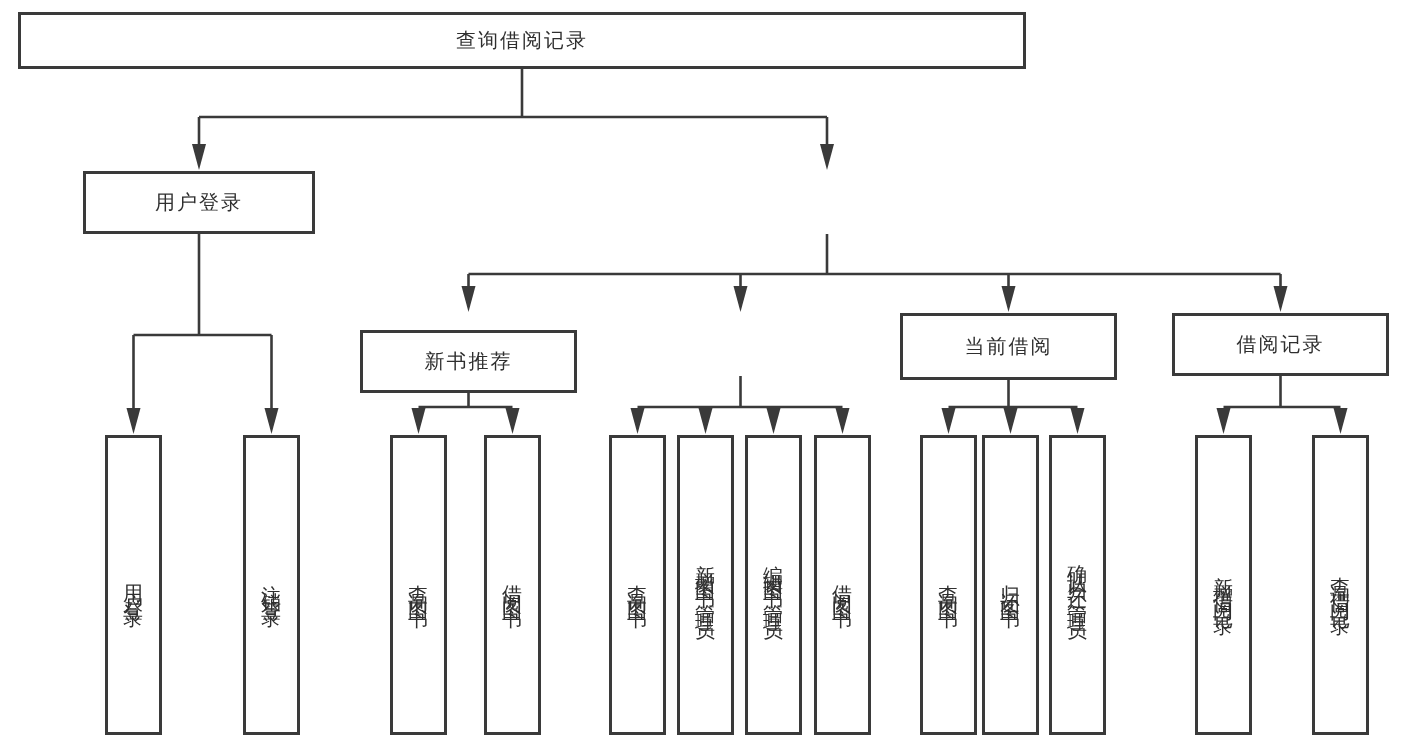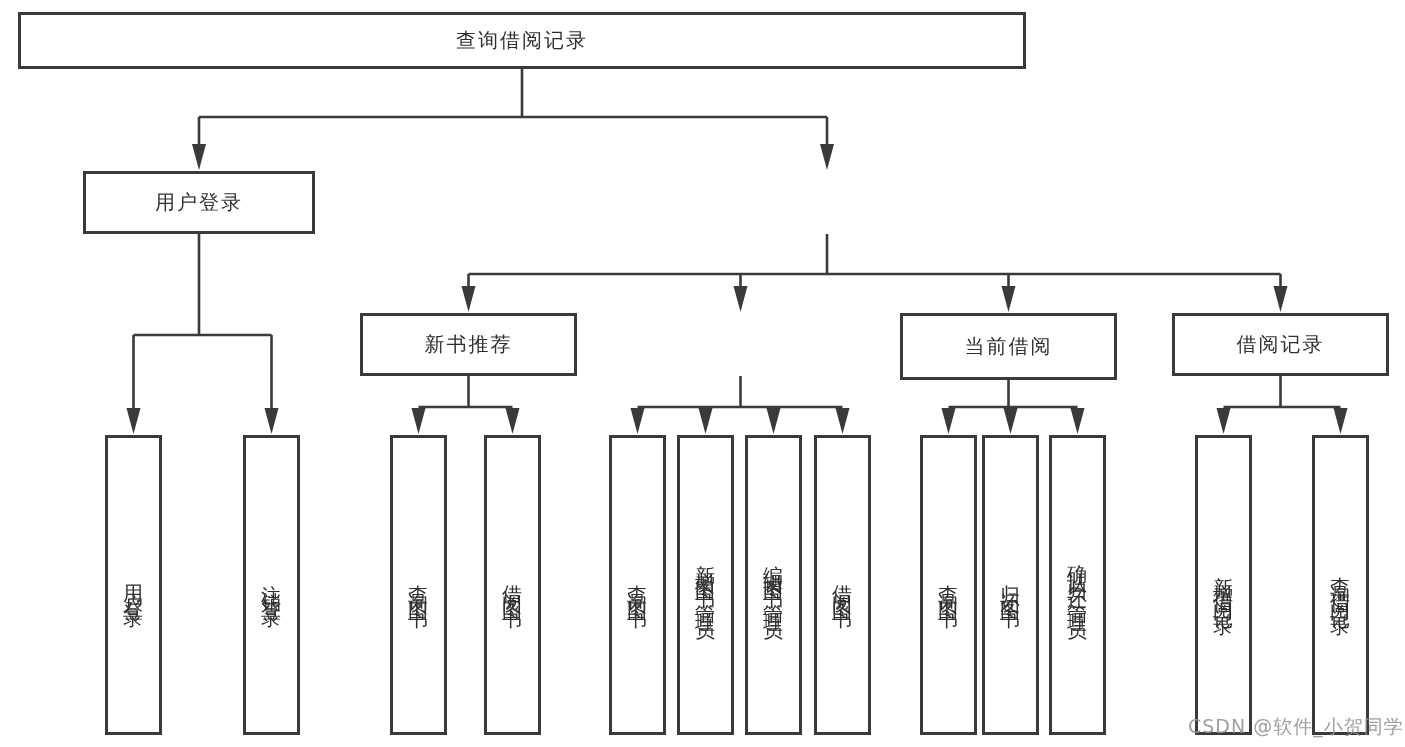--- a/index.html
+++ b/index.html
@@ -114,21 +114,21 @@
       <polygon points="1077.5,434 1070.5,408 1084.5,408"></polygon>
       <polygon points="1223.5,434 1216.5,408 1230.5,408"></polygon>
       <polygon points="1340.5,434 1333.5,408 1347.5,408"></polygon>
     </g>
   </svg>
 
   <div class="node hnode root-node">查询借阅记录</div>
 
   <div class="node hnode" style="left:83px;top:171px;width:232px;height:63px">用户登录</div>
 
-  <div class="node hnode" style="left:360px;top:313px;width:217px;height:63px">新书推荐</div>
+  <div class="node hnode" style="left:360px;top:330px;width:217px;height:63px">新书推荐</div>
   <div class="node hnode" style="left:900px;top:313px;width:217px;height:67px">当前借阅</div>
   <div class="node hnode" style="left:1172px;top:313px;width:217px;height:63px">借阅记录</div>
 
   <div class="node leaf" style="left:105px">用户登录</div>
   <div class="node leaf" style="left:243px">注销登录</div>
 
   <div class="node leaf" style="left:390px">查询图书</div>
   <div class="node leaf" style="left:484px">借阅图书</div>
 
   <div class="node leaf" style="left:609px">查询图书</div>
@@ -136,15 +136,14 @@
   <div class="node leaf" style="left:745px">编辑图书（管理员）</div>
   <div class="node leaf" style="left:814px">借阅图书</div>
 
   <div class="node leaf" style="left:920px">查询图书</div>
   <div class="node leaf" style="left:982px">归还图书</div>
   <div class="node leaf" style="left:1049px">确认归还（管理员）</div>
 
   <div class="node leaf" style="left:1195px">新增借阅记录</div>
   <div class="node leaf" style="left:1312px">查询借阅记录</div>
 
-  <div class="watermark">CSDN @软件_小贺同学</div>
 
 </div>
 
 </body></html>

